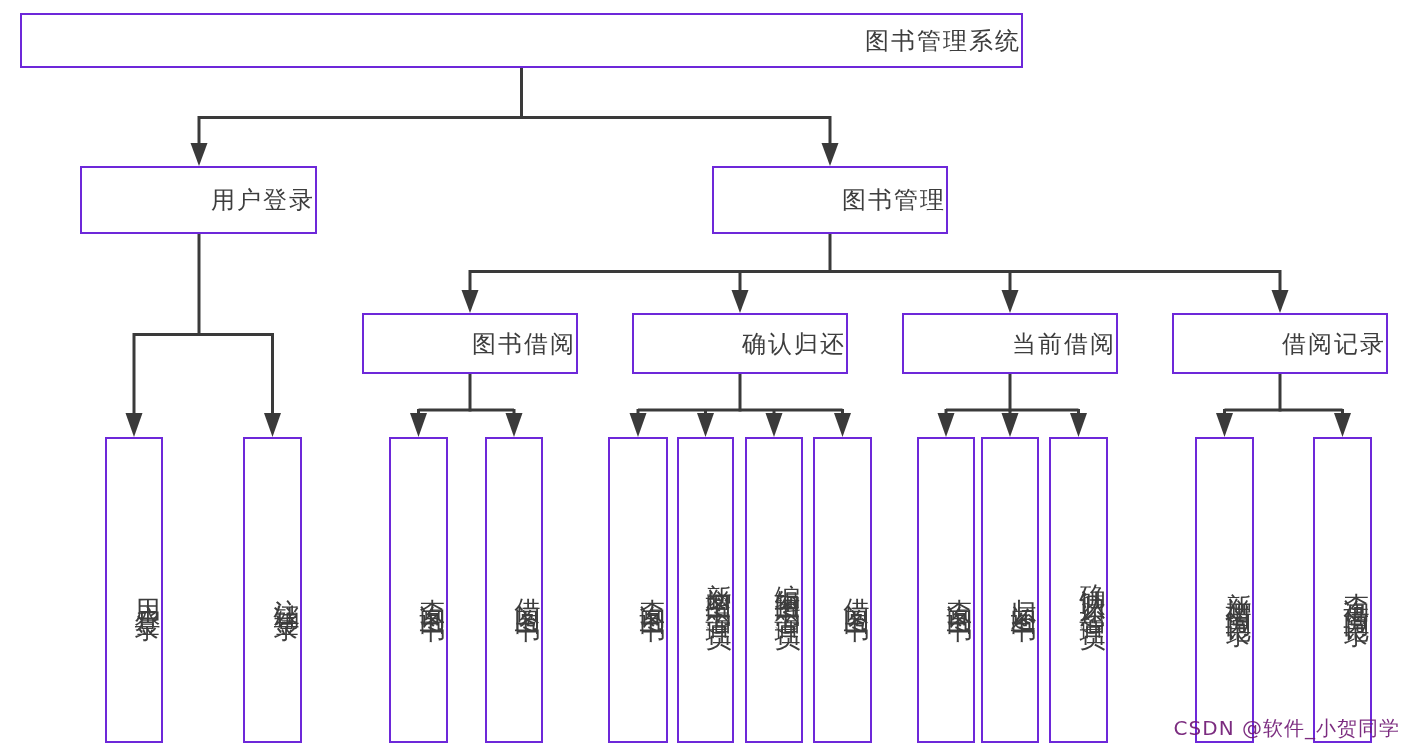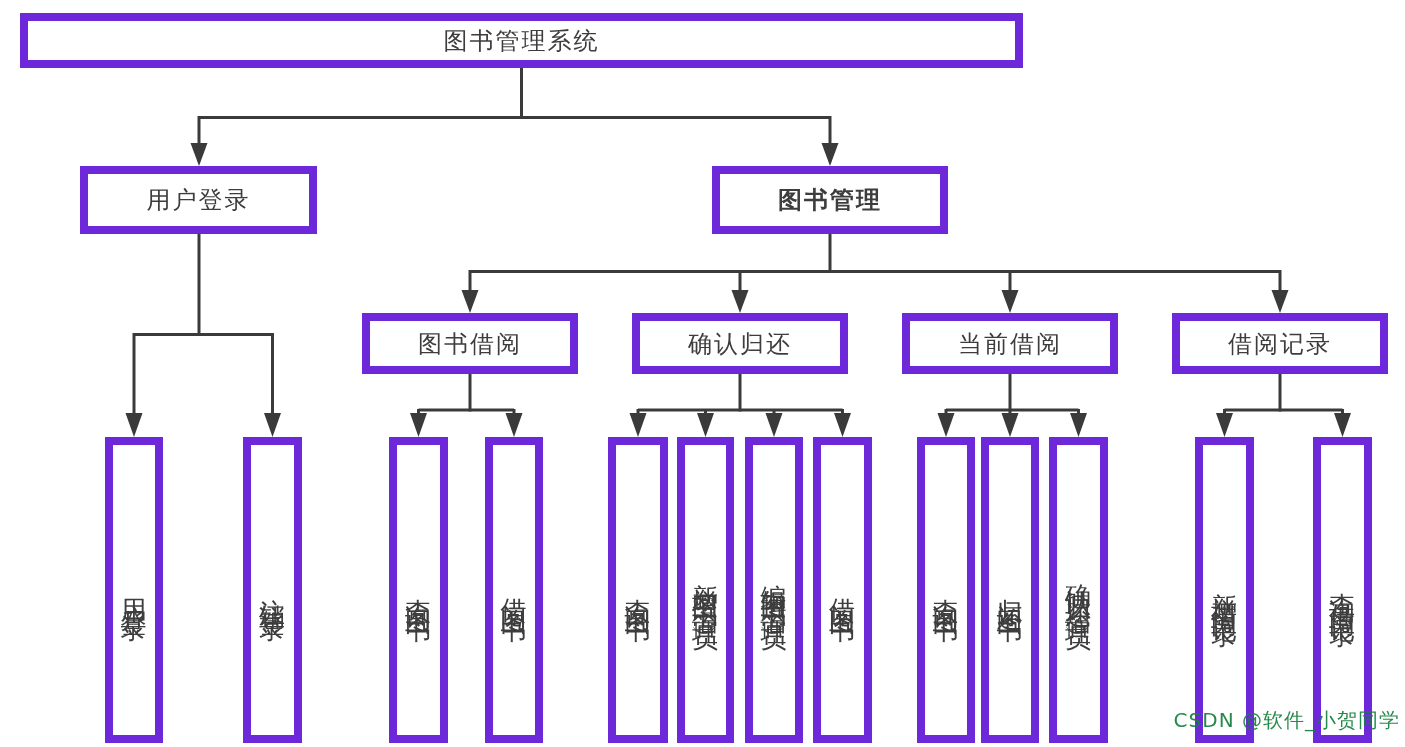--- a/index.html
+++ b/index.html
@@ -16,43 +16,43 @@
     overflow: hidden;
   }
   #connectors {
     position: absolute;
     left: 0; top: 0;
     width: 1405px; height: 747px;
   }
   .box {
     position: absolute;
     box-sizing: border-box;
-    border: 8px solid #6d28d9;
+    border: 2px solid #6d28d9;
     background: #ffffff;
     display: flex;
     align-items: center;
-    justify-content: center;
+    justify-content: flex-end;
     color: #3d3d3d;
   }
   .h-label {
     font-size: 24px;
     letter-spacing: 2px;
     white-space: nowrap;
   }
   .leaf-label {
     writing-mode: vertical-rl;
     text-orientation: mixed;
     font-size: 26px;
     letter-spacing: 6px;
     line-height: 1;
     white-space: nowrap;
   }
   .root-box   { left: 20px;  top: 13px;  width: 1003px; height: 55px; }
   .l2-0 { left: 80px;  top: 166px; width: 237px; height: 68px; }
-  .l2-1 { left: 712px; top: 166px; width: 236px; height: 68px; font-weight: bold; }
+  .l2-1 { left: 712px; top: 166px; width: 236px; height: 68px; }
   .l3   { top: 313px; width: 216px; height: 61px; }
   .l3-0 { left: 362px; }
   .l3-1 { left: 632px; }
   .l3-2 { left: 902px; }
   .l3-3 { left: 1172px; }
   .leaf { top: 437px; height: 306px; }
   .lf-0  { left: 105px;  width: 58px; }
   .lf-1  { left: 243px;  width: 59px; }
   .lf-2  { left: 389px;  width: 59px; }
   .lf-3  { left: 485px;  width: 58px; }
@@ -61,24 +61,24 @@
   .lf-6  { left: 745px;  width: 58px; }
   .lf-7  { left: 813px;  width: 59px; }
   .lf-8  { left: 917px;  width: 58px; }
   .lf-9  { left: 981px;  width: 58px; }
   .lf-10 { left: 1049px; width: 59px; }
   .lf-11 { left: 1195px; width: 59px; }
   .lf-12 { left: 1313px; width: 59px; }
   #watermark {
     position: absolute;
     right: 5px;
-    bottom: 13px;
+    bottom: 5px;
     font-size: 20px;
     letter-spacing: 1px;
-    color: #15803d;
+    color: #701a75;
     opacity: 0.92;
     z-index: 10;
     white-space: nowrap;
   }
 </style>
 </head>
 <body>
 
 <div id="canvas">
 

